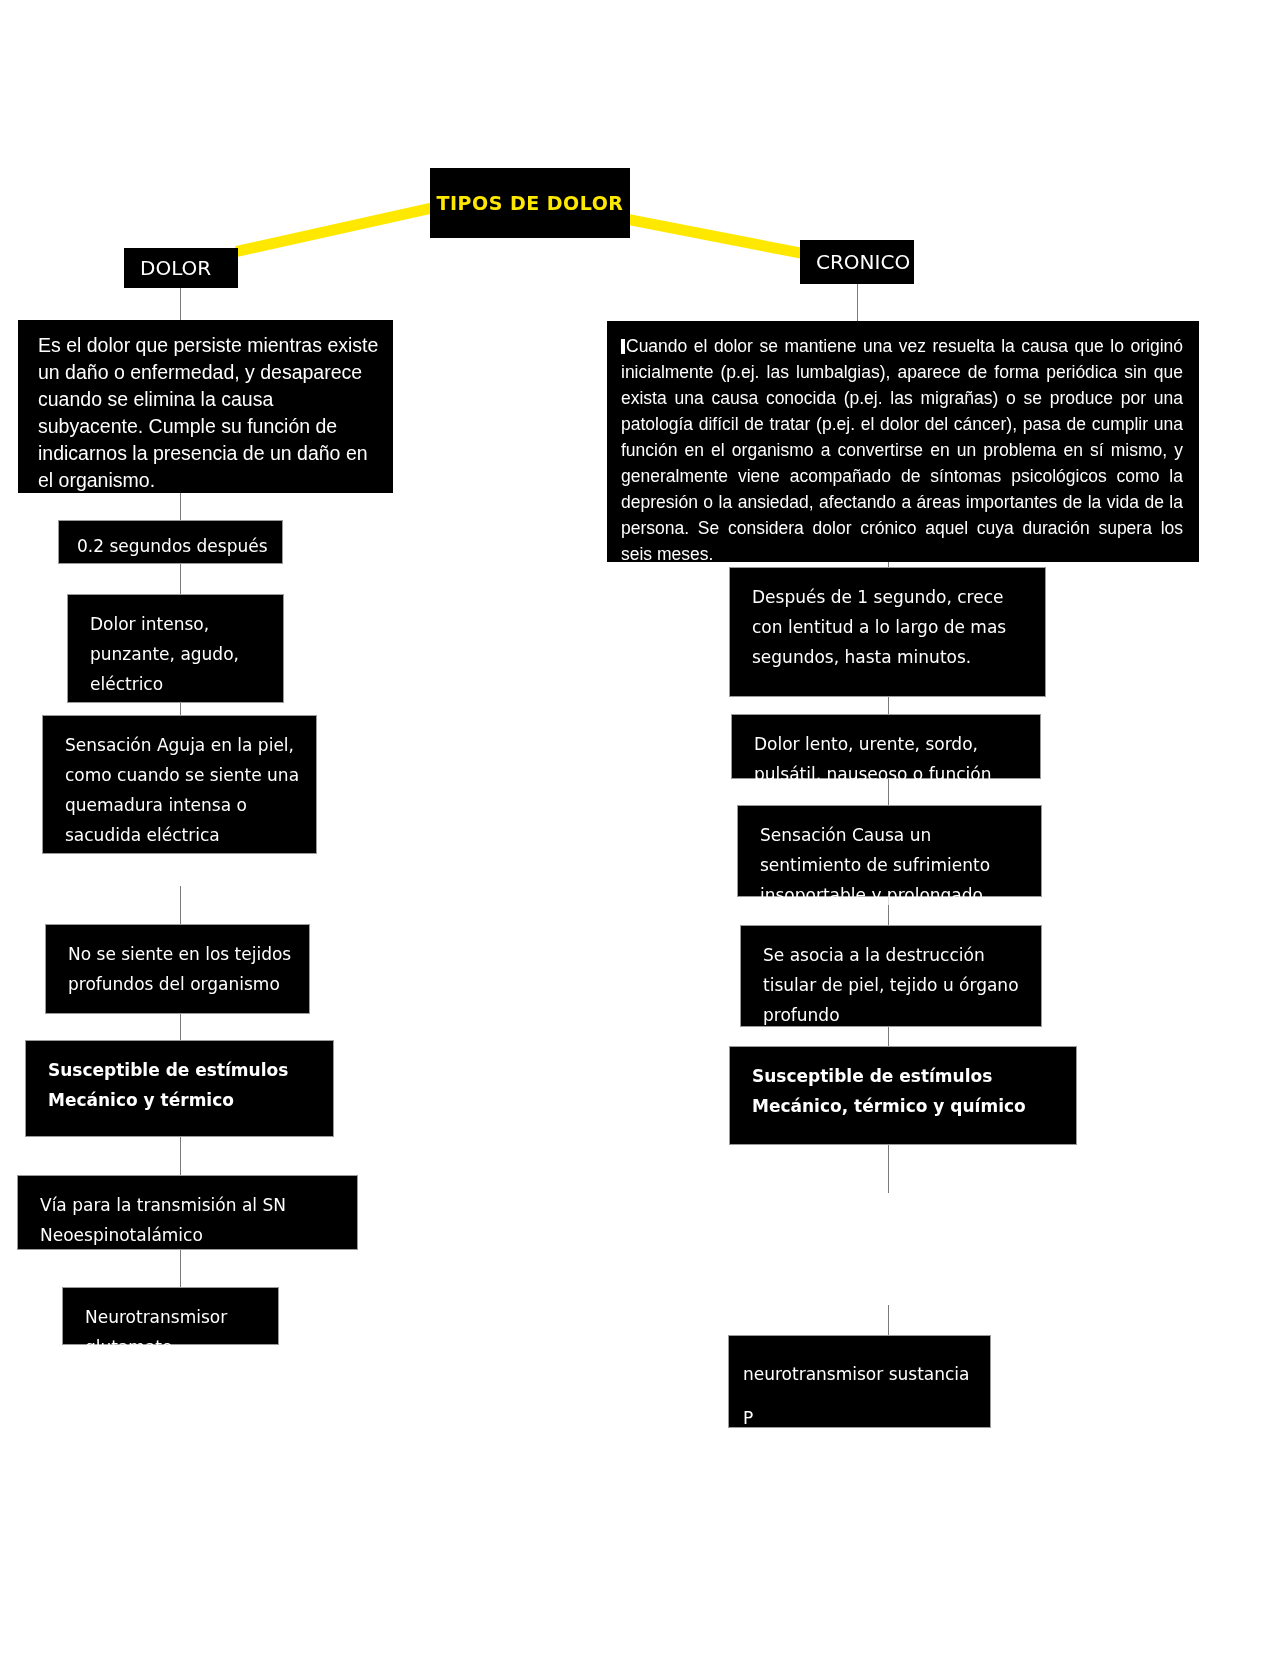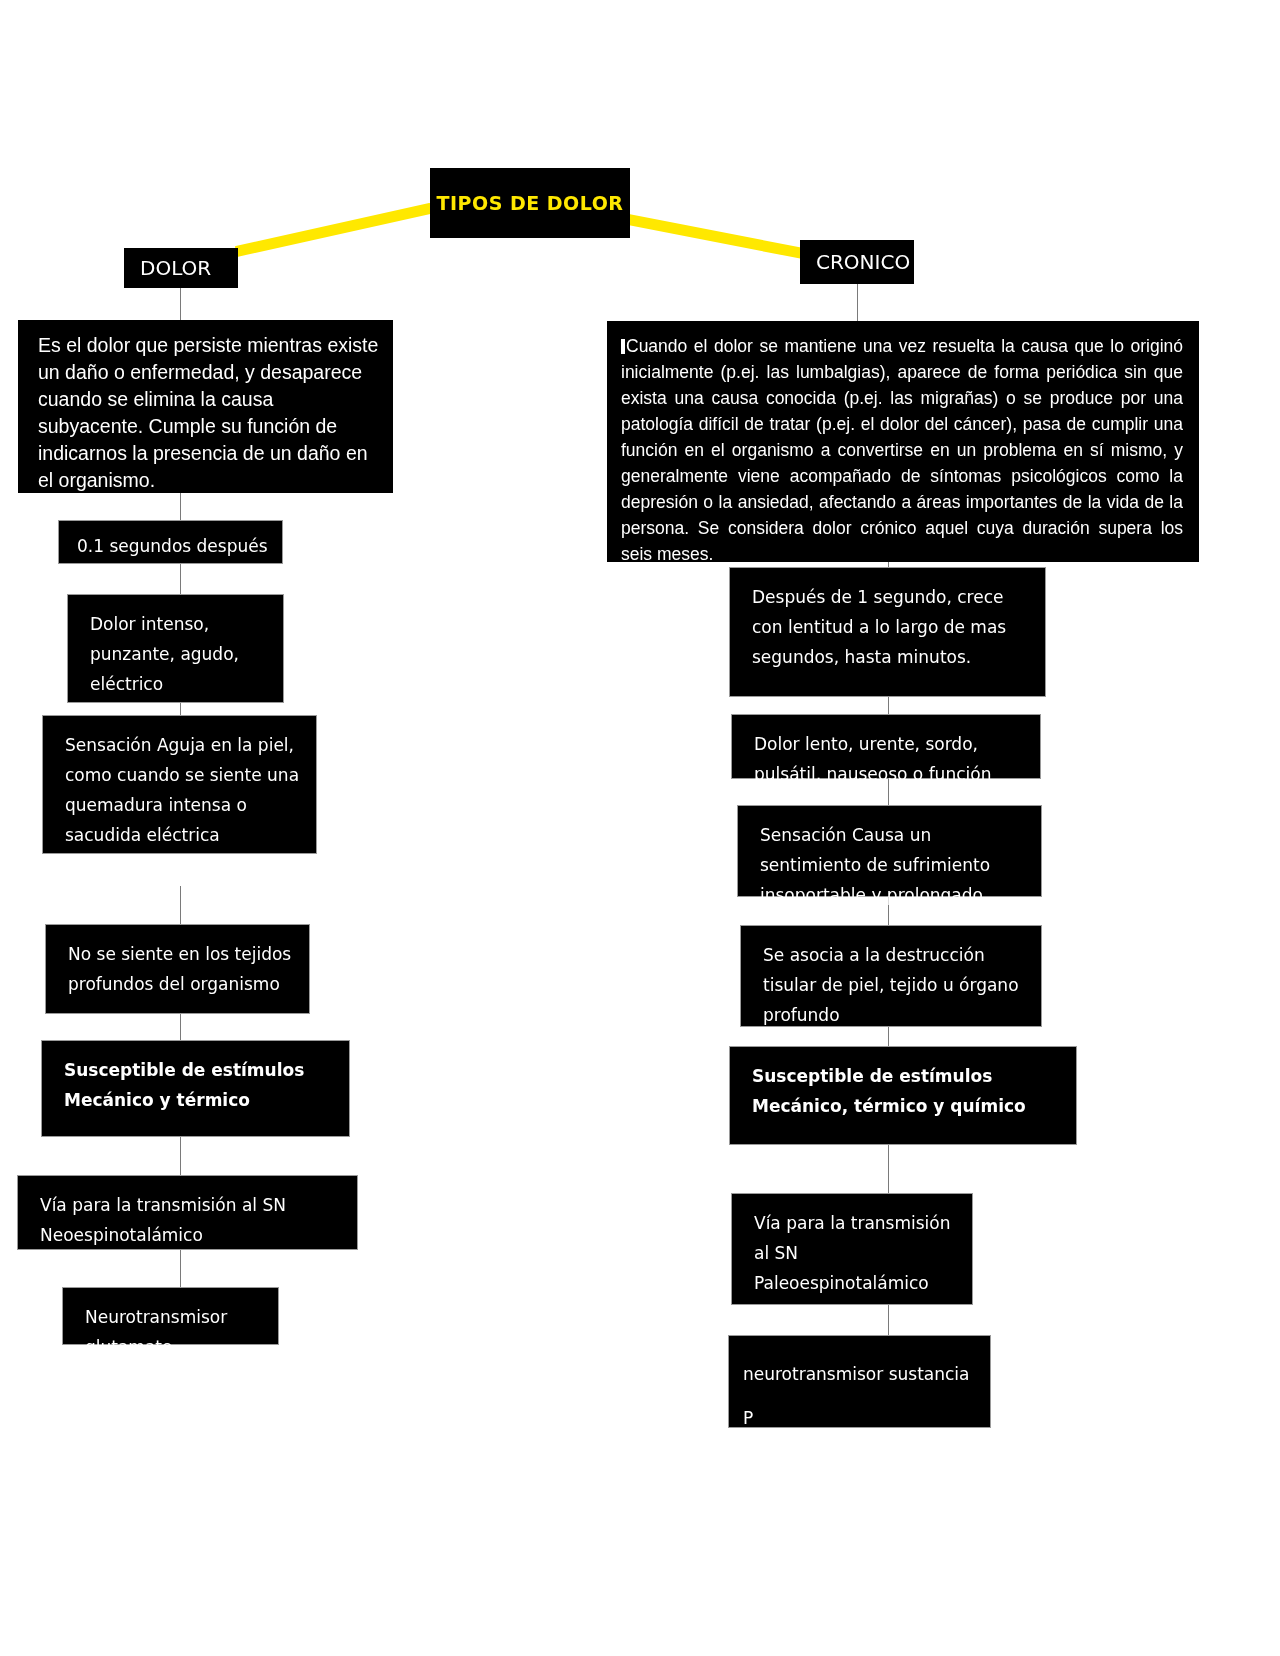--- a/index.html
+++ b/index.html
@@ -131,36 +131,36 @@
   <div class="vline" style="left:180px; top:886px; height:38px;"></div>
   <div class="vline" style="left:180px; top:1014px; height:34px;"></div>
   <div class="vline" style="left:180px; top:1137px; height:38px;"></div>
   <div class="vline" style="left:180px; top:1250px; height:37px;"></div>
 
   <div class="box desc-arial" style="left:18px; top:320px; width:375px; height:173px; padding:12px 14px 10px 20px;">
     <span>Es el dolor que persiste mientras existe un daño o enfermedad, y desaparece cuando se elimina la causa subyacente. Cumple su función de indicarnos la presencia de un daño en el organismo.</span>
   </div>
 
   <div class="box node outlined pad-a" style="left:58px; top:520px; width:225px; height:44px;">
-    <span>0.1 segundos después</span>
+    <span>0.2 segundos después</span>
   </div>
 
   <div class="box node outlined pad-b" style="left:67px; top:594px; width:217px; height:109px;">
     <span>Dolor intenso, punzante, agudo, eléctrico</span>
   </div>
 
   <div class="box node outlined pad-b" style="left:42px; top:715px; width:275px; height:139px;">
     <span>Sensación Aguja en la piel, como cuando se siente una quemadura intensa o sacudida eléctrica</span>
   </div>
 
   <div class="box node outlined pad-b" style="left:45px; top:924px; width:265px; height:90px;">
     <span>No se siente en los tejidos profundos del organismo</span>
   </div>
 
-  <div class="box node bold outlined pad-b" style="left:25px; top:1040px; width:309px; height:97px;margin-left:16px;">
+  <div class="box node bold outlined pad-b" style="left:25px; top:1040px; width:309px; height:97px;">
     <span>Susceptible de estímulos Mecánico y térmico</span>
   </div>
 
   <div class="box node outlined pad-b" style="left:17px; top:1175px; width:341px; height:75px;">
     <span>Vía para la transmisión al SN Neoespinotalámico</span>
   </div>
 
   <div class="box node outlined pad-b" style="left:62px; top:1287px; width:217px; height:58px;">
     <span>Neurotransmisor glutamato</span>
   </div>
@@ -195,21 +195,18 @@
   </div>
 
   <div class="box node outlined pad-b" style="left:740px; top:925px; width:302px; height:102px;">
     <span>Se asocia a la destrucción tisular de piel, tejido u órgano profundo</span>
   </div>
 
   <div class="box node bold outlined pad-b" style="left:729px; top:1046px; width:348px; height:99px;">
     <span>Susceptible de estímulos Mecánico, térmico y químico</span>
   </div>
 
-  <div class="box node outlined pad-b" style="left:731px; top:1193px; width:242px; height:112px;">
-    <span>Vía para la transmisión al SN Paleoespinotalámico</span>
-  </div>
 
   <div class="box node outlined" style="left:728px; top:1335px; width:263px; height:93px; padding:16px 14px 10px 14px; line-height:44px;">
     <span>neurotransmisor sustancia P</span>
   </div>
 
 </div>
 
 </body></html>

